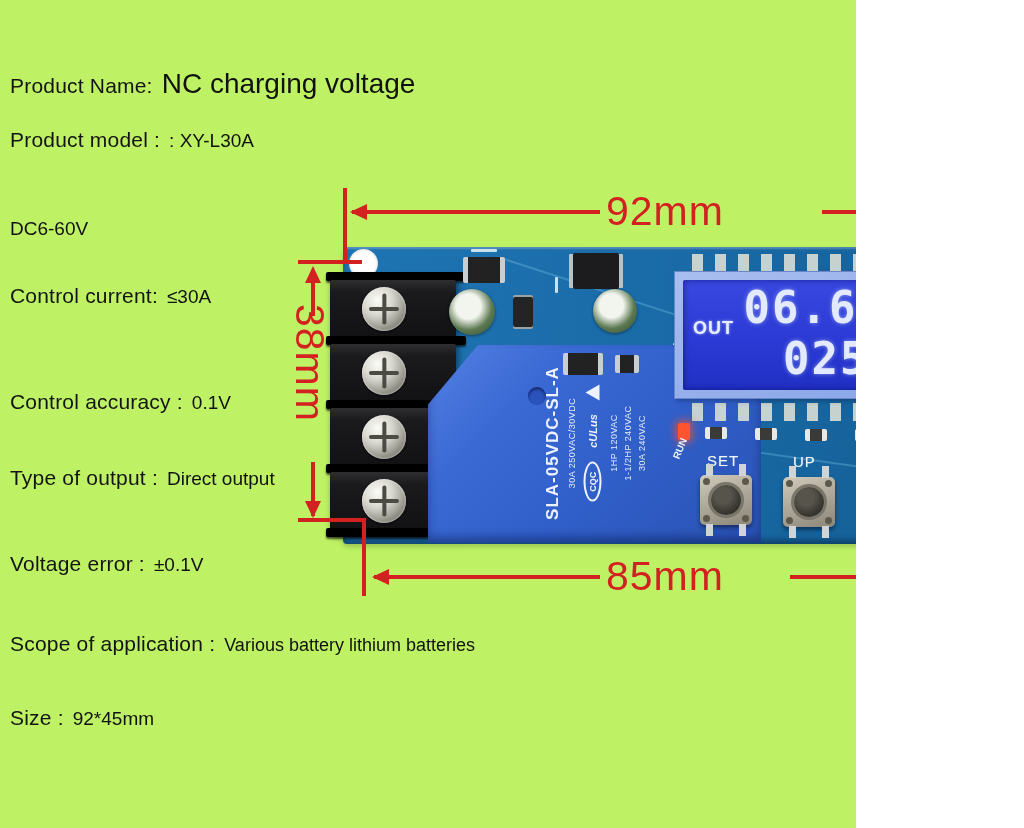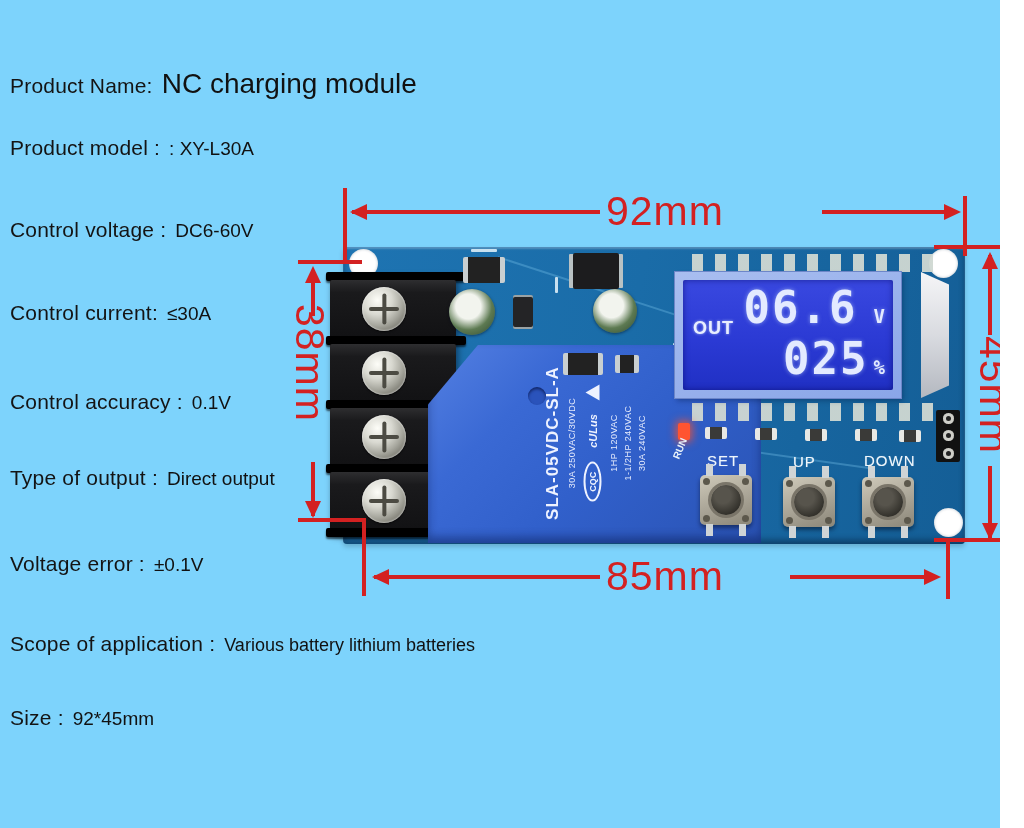--- a/index.html
+++ b/index.html
@@ -1,18 +1,18 @@
 <!DOCTYPE html>
 <html><head>
 <meta charset="utf-8">
 <style>
   :root{ --red:#d32121; --pcb:#1a6ca8; --pcbdark:#12517f; }
   *{margin:0;padding:0;box-sizing:border-box;}
   body{background:#fff;font-family:"Liberation Sans",sans-serif;}
-  .stage{position:relative;width:1000px;height:828px;background:#7dd3fc;overflow:hidden;}
+  .stage{position:relative;width:856px;height:828px;background:#bef264;overflow:hidden;}
 
   
   .specs{position:absolute;left:0;top:0;width:100%;height:100%;z-index:6;pointer-events:none;}
   .spec-row{position:absolute;left:10px;display:flex;align-items:baseline;gap:9px;white-space:nowrap;}
   .spec-label{font-size:21px;color:#141414;letter-spacing:.2px;}
   .spec-value{font-size:19px;color:#111;}
   .spec-row.title .spec-value{font-size:28px;}
 
   
   .dim{position:absolute;z-index:7;}
@@ -101,31 +101,30 @@
   .tact .l1{left:6px;top:-11px;} .tact .l2{right:6px;top:-11px;} .tact .l3{left:6px;bottom:-11px;} .tact .l4{right:6px;bottom:-11px;}
 </style>
 </head>
 <body>
 
 <div class="stage">
 
   <section class="specs">
     <div class="spec-row title" style="top:68px;">
       <span class="spec-label">Product Name:</span>
-      <span class="spec-value">NC charging module</span>
-    </div>
-    <div class="spec-row" style="top:136px;align-items:flex-end;">
+      <span class="spec-value">NC charging voltage</span>
+    </div>
+    <div class="spec-row" style="top:128px;align-items:flex-end;">
       <span class="spec-label">Product model :</span>
       <span class="spec-value">: XY-L30A</span>
     </div>
     <div class="spec-row" style="top:218px;">
-      <span class="spec-label">Control voltage :</span>
       <span class="spec-value">DC6-60V</span>
     </div>
-    <div class="spec-row" style="top:301px;">
+    <div class="spec-row" style="top:284px;">
       <span class="spec-label">Control current:</span>
       <span class="spec-value">≤30A</span>
     </div>
     <div class="spec-row" style="top:390px;">
       <span class="spec-label">Control accuracy :</span>
       <span class="spec-value">0.1V</span>
     </div>
     <div class="spec-row" style="top:466px;">
       <span class="spec-label">Type of output :</span>
       <span class="spec-value">Direct output</span>

